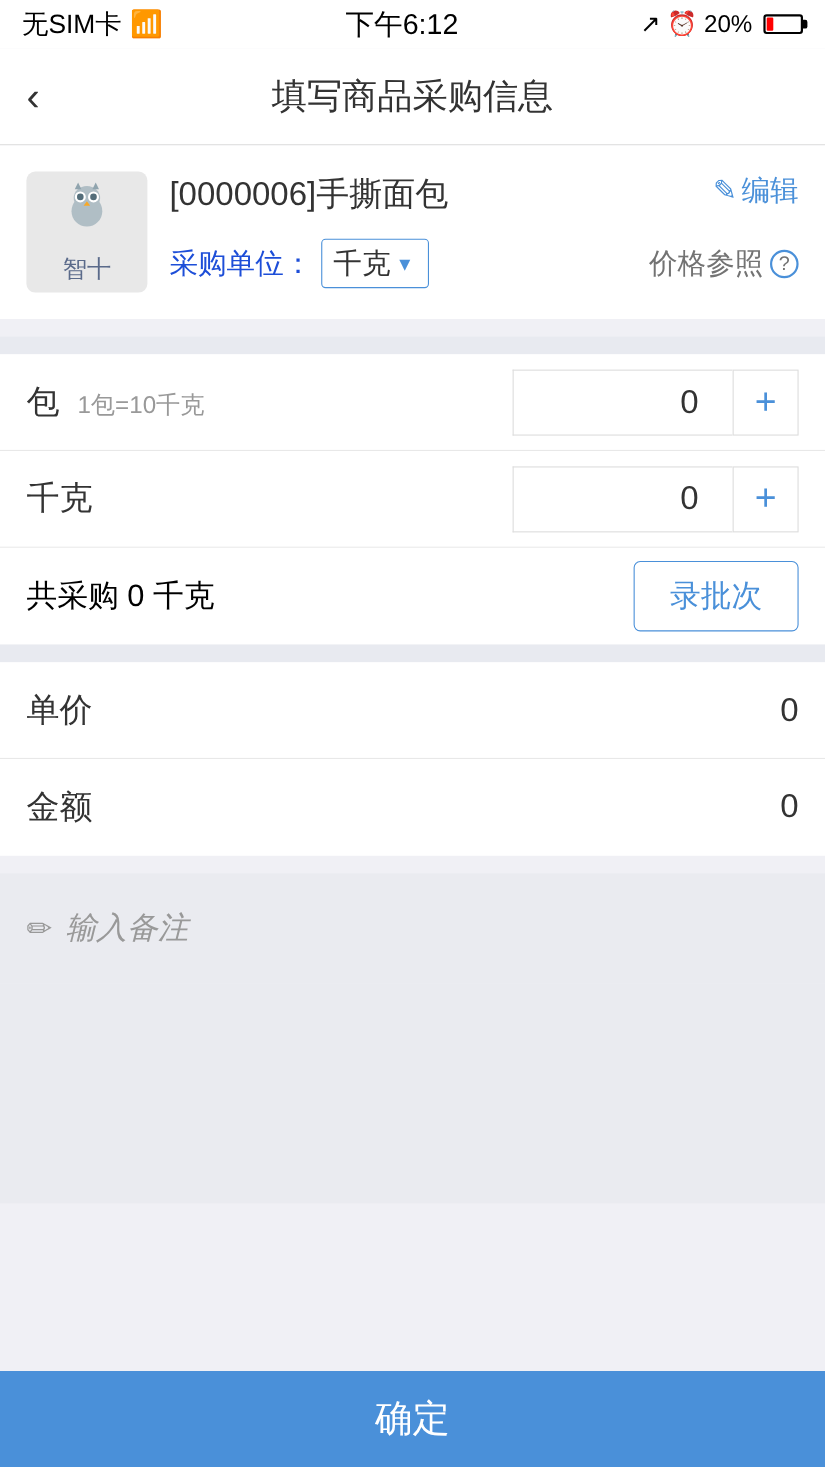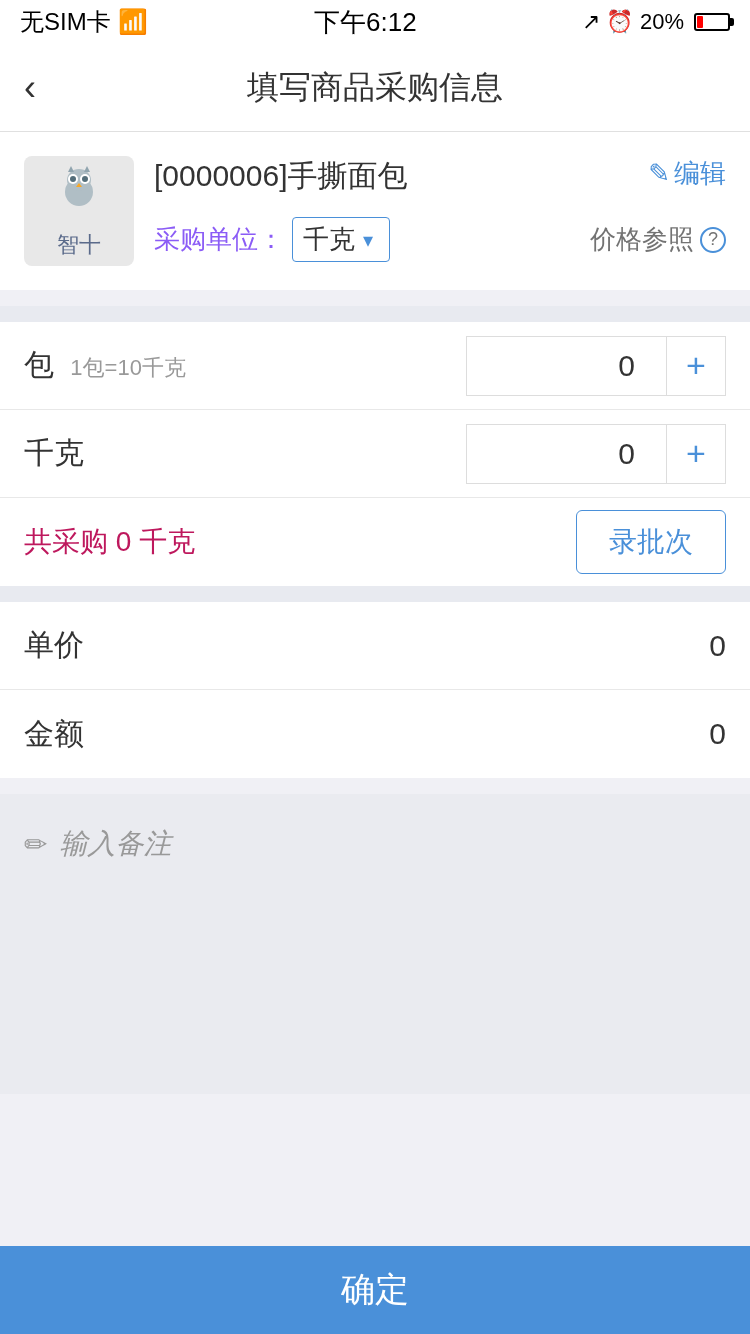--- a/index.html
+++ b/index.html
@@ -137,21 +137,21 @@
       gap: 4px;
       cursor: pointer;
       white-space: nowrap;
     }
     .unit-row {
       display: flex;
       align-items: center;
       justify-content: space-between;
     }
     .unit-label {
-      color: #8b5cf6;
+      color: #1d4ed8;
       font-size: 26px;
     }
     .unit-select {
       background: #fff;
       border: 1px solid #4a90d9;
       border-radius: 4px;
       color: #333;
       font-size: 26px;
       padding: 4px 16px 4px 10px;
       cursor: pointer;
@@ -239,21 +239,21 @@
     .total-row {
       display: flex;
       align-items: center;
       justify-content: space-between;
       padding: 0 24px;
       height: 88px;
       background: #fff;
     }
     .total-label {
       font-size: 28px;
-      color: #be185d;
+      color: #000000;
     }
     .record-btn {
       border: 1px solid #4a90d9;
       color: #4a90d9;
       background: #fff;
       border-radius: 6px;
       font-size: 28px;
       padding: 12px 32px;
       cursor: pointer;
     }

